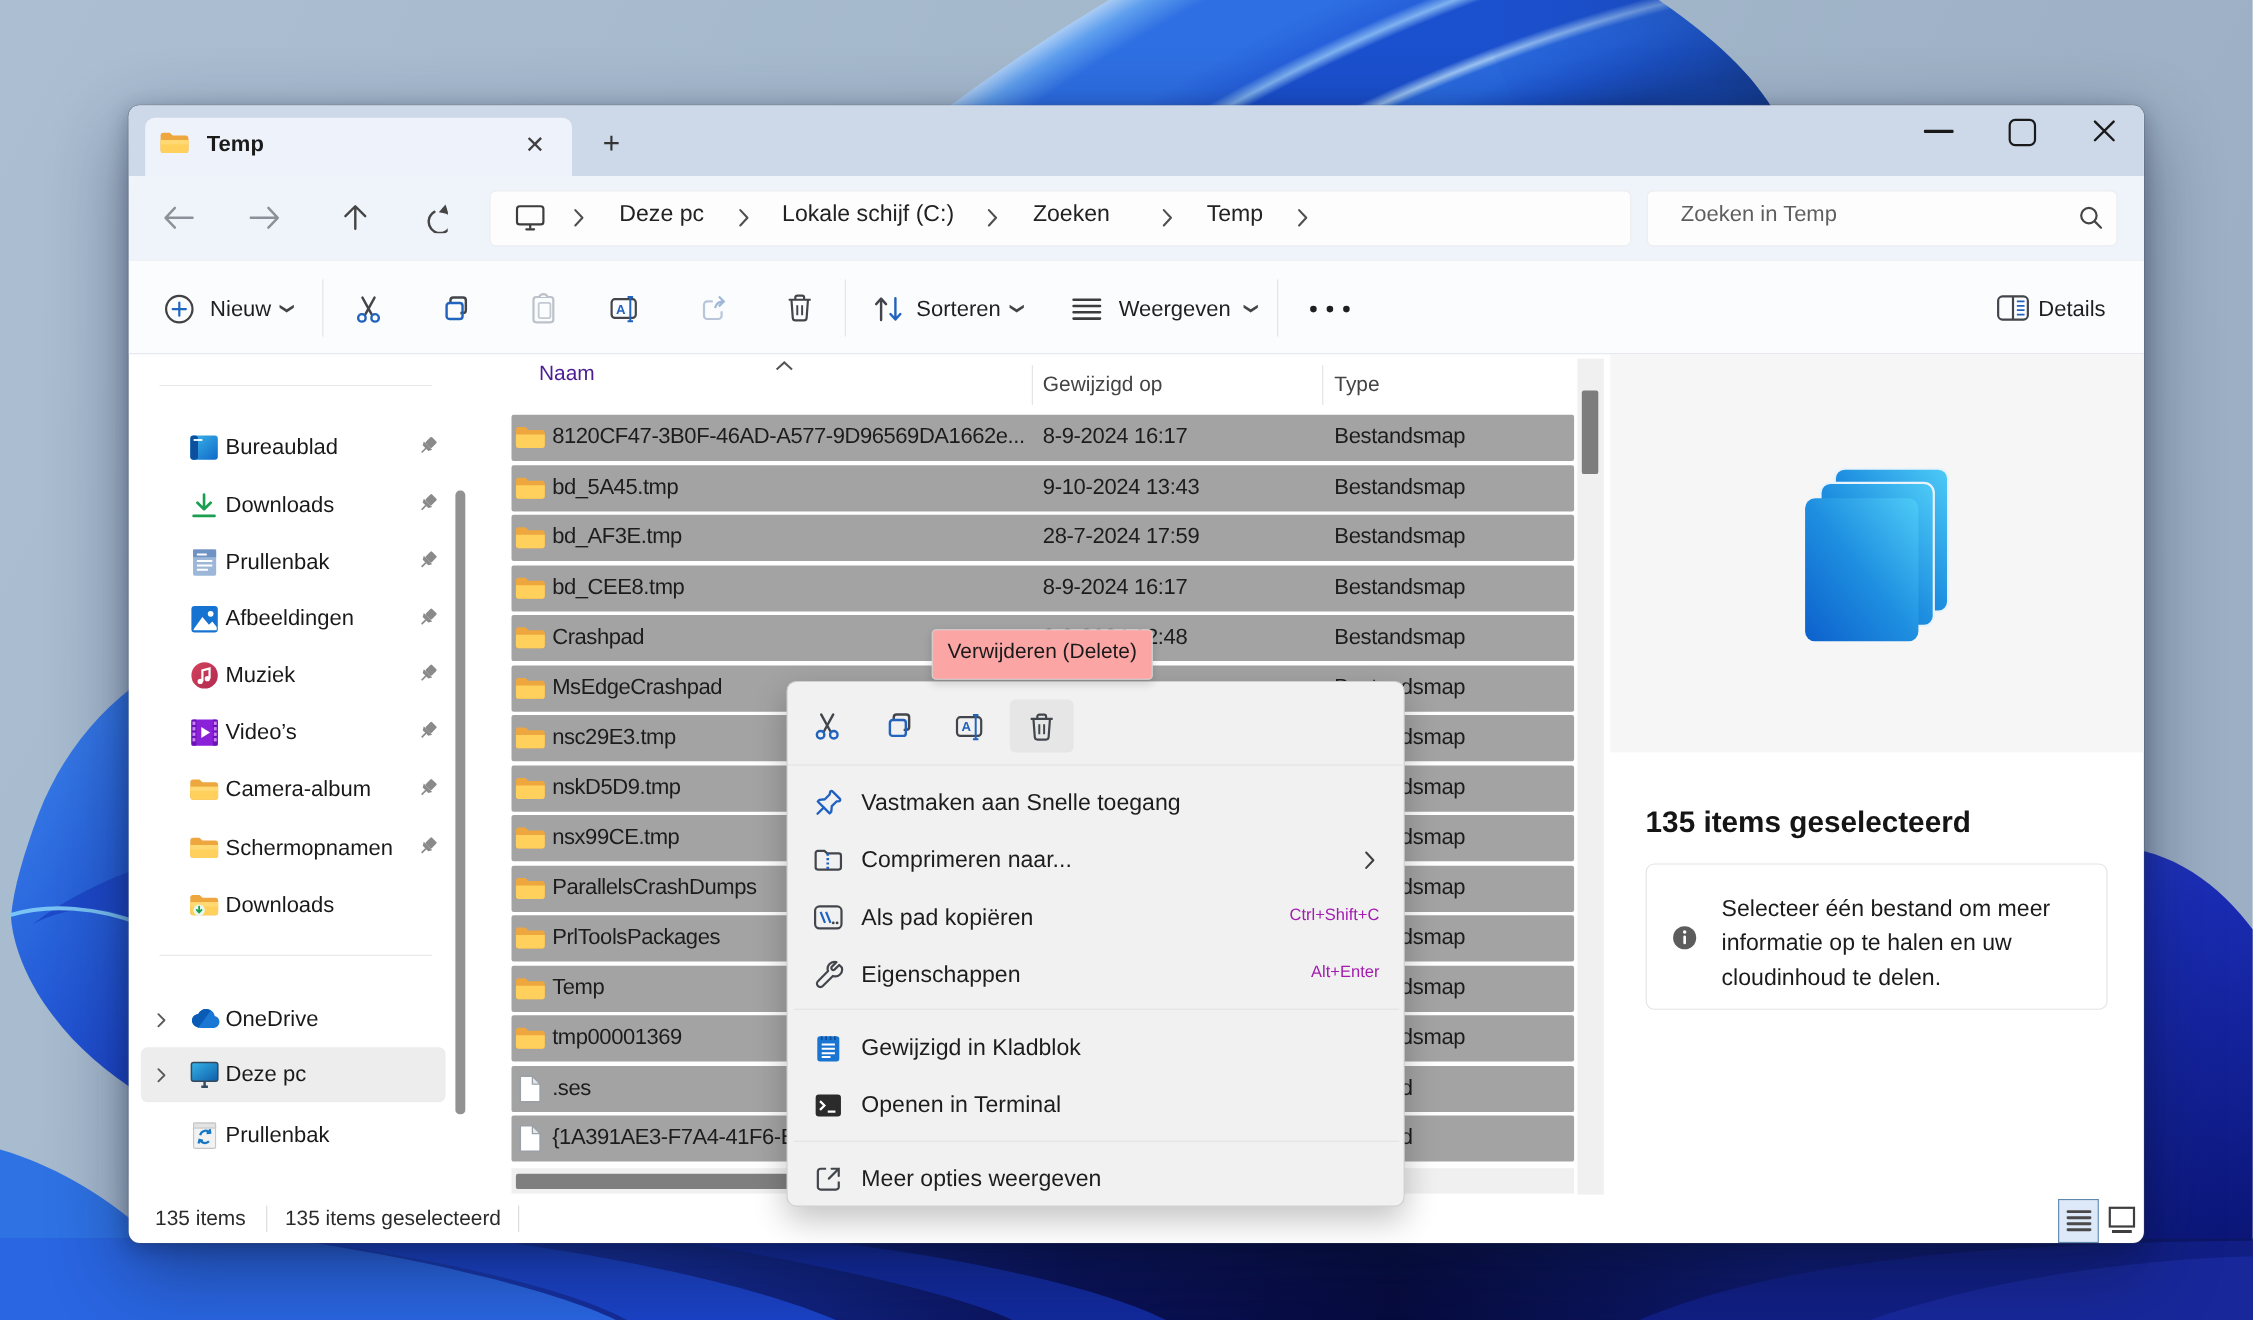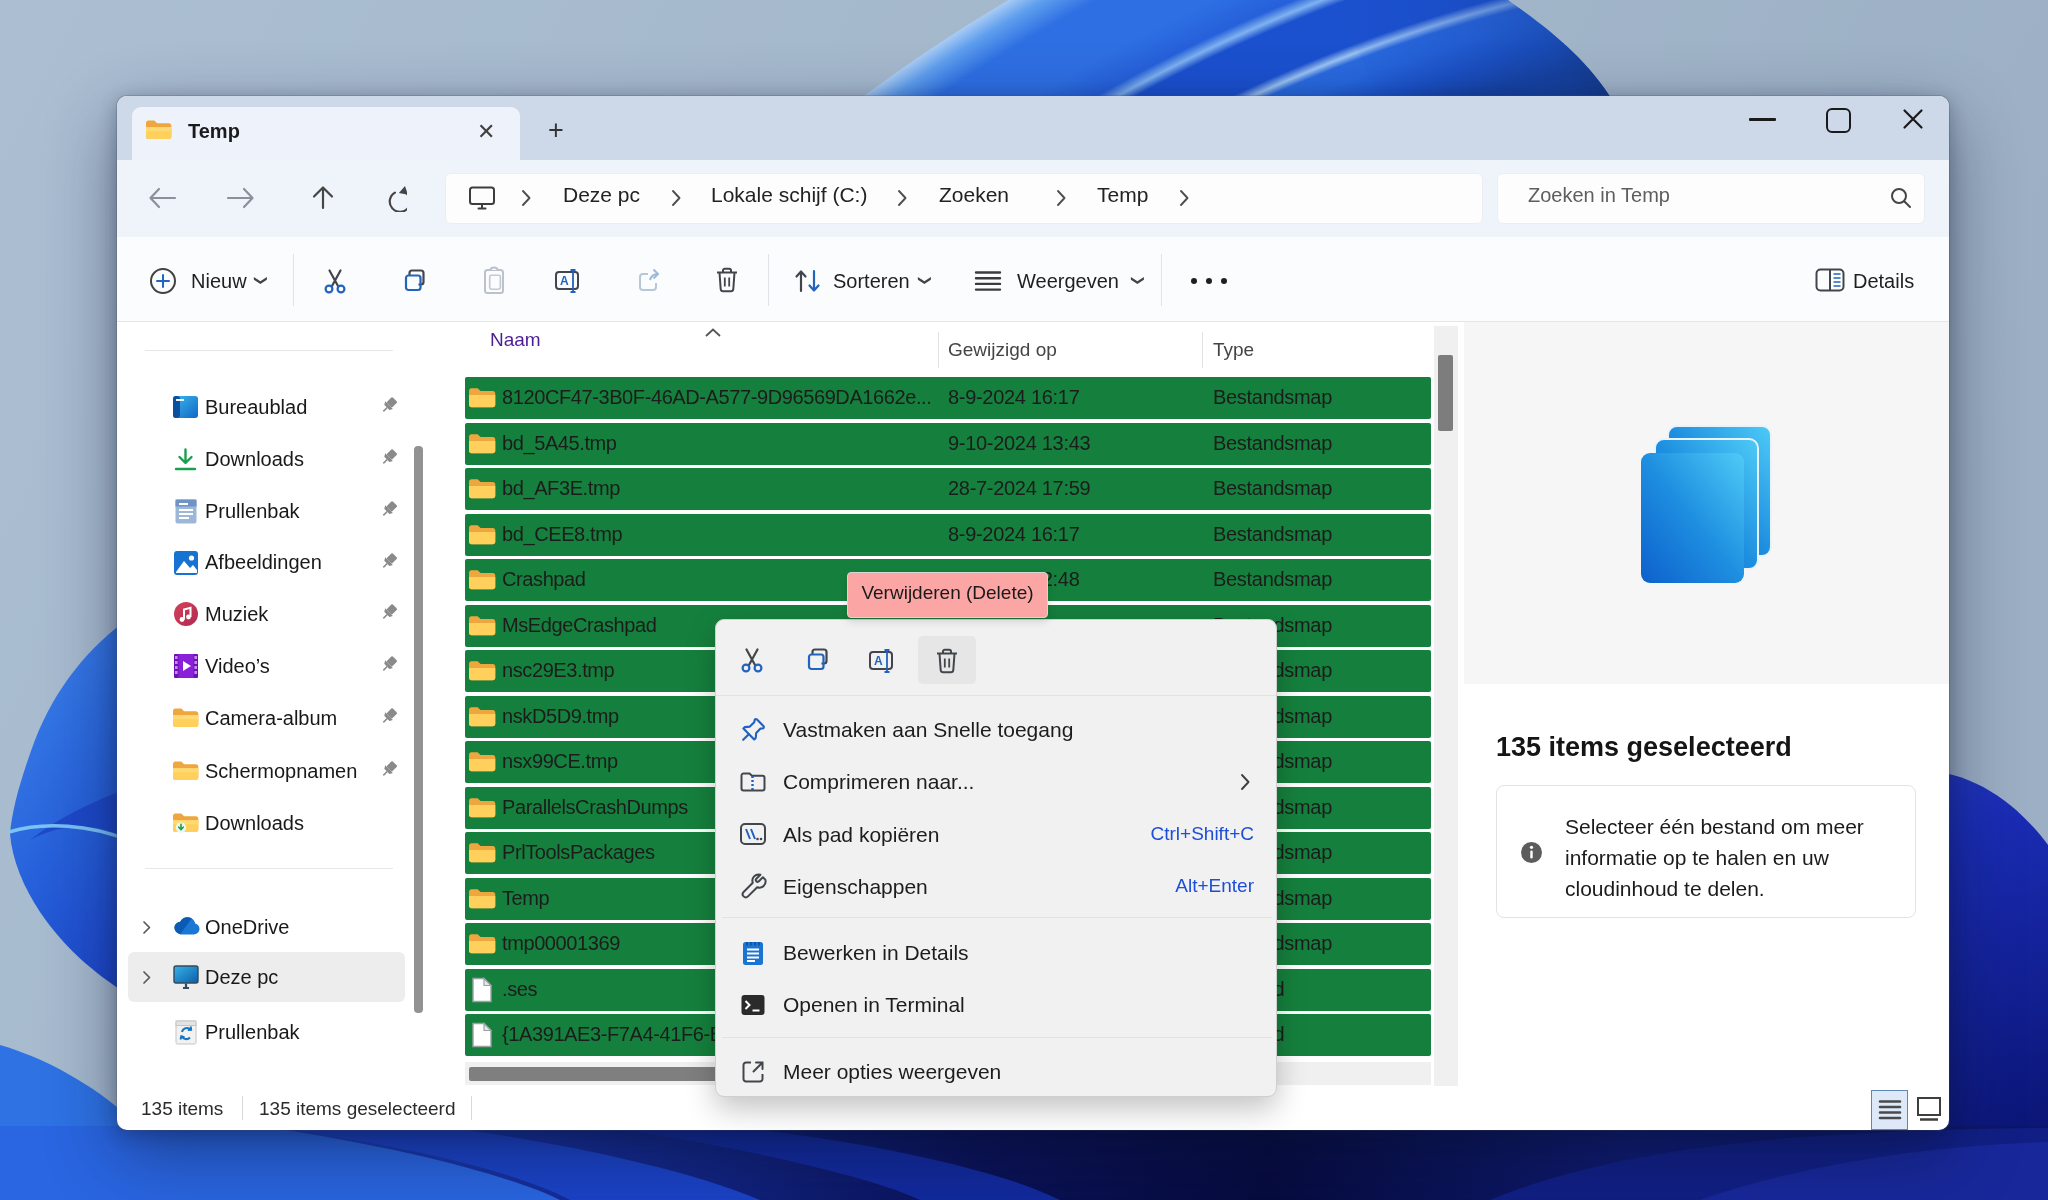--- a/index.html
+++ b/index.html
@@ -1,26 +1,26 @@
 <!DOCTYPE html>
 <html><head>
 <meta charset="utf-8">
 <style>
 html,body{margin:0;padding:0;width:2048px;height:1200px;overflow:hidden;font-family:"Liberation Sans",sans-serif;}
 .ab{position:absolute;}
 #wall{position:absolute;left:0;top:0;}
 #win{position:absolute;left:117px;top:96px;width:1832px;height:1034px;border-radius:10px;background:#fff;box-shadow:0 0 0 1px rgba(70,80,100,.25), 0 25px 70px rgba(10,20,50,.45), 0 4px 18px rgba(10,20,50,.3);overflow:hidden;}
 .txt{position:absolute;white-space:nowrap;}
-.row{position:absolute;left:348px;width:966px;height:42px;background:#15803d;border-radius:2px;}
+.row{position:absolute;left:348px;width:966px;height:42px;background:#a3a3a3;border-radius:2px;}
 .fn{position:absolute;left:37px;top:9px;font-size:20px;color:#1c1c1c;white-space:nowrap;letter-spacing:-0.4px;}
 .c2{position:absolute;left:483px;top:9px;font-size:20px;color:#1c1c1c;white-space:nowrap;letter-spacing:-0.3px;}
 .c3{position:absolute;left:748px;top:9px;font-size:20px;color:#1c1c1c;white-space:nowrap;letter-spacing:-0.3px;}
 .fi{position:absolute;left:3px;top:9px;}
 .mi{position:absolute;left:24px;font-size:21px;color:#1d1d1d;white-space:nowrap;}
-.msc{position:absolute;right:22px;font-size:19px;color:#1d4ed8;white-space:nowrap;}
+.msc{position:absolute;right:22px;font-size:15px;color:#a21caf;white-space:nowrap;}
 </style>
 </head>
 <body>
 <svg id="wall" width="2048" height="1200" viewBox="0 0 2048 1200">
 <defs>
 <linearGradient id="sky" x1="0" y1="0" x2="1" y2="0.3">
  <stop offset="0" stop-color="#abbed2"></stop>
         <stop offset="0.55" stop-color="#a3b7cb"></stop>
         <stop offset="1" stop-color="#9cafc4"></stop>
 </linearGradient>
@@ -658,21 +658,21 @@
 <div class="ab" style="left:6px;top:297px;width:550px;height:1px;background:#e2e2e2;"></div>
 <svg class="ab" style="left:23px;top:319px;" width="28" height="28" viewBox="0 0 28 28">
       <rect x="4" y="3" width="20" height="23" rx="2.5" fill="#1a74d2"></rect>
       <g stroke="#fff" stroke-width="1.8">
         <path d="M8 10.5h12M8 14.5h12M8 18.5h12M8 22h8"></path>
       </g>
       <g stroke="#0d4f9b" stroke-width="1.6">
         <path d="M8 3v3.5M12 3v3.5M16 3v3.5M20 3v3.5"></path>
       </g>
     </svg>
-<div class="mi" style="left:67px;top:321px;">Bewerken in Details</div>
+<div class="mi" style="left:67px;top:321px;">Gewijzigd in Kladblok</div>
 <svg class="ab" style="left:23px;top:371px;" width="28" height="28" viewBox="0 0 28 28">
       <rect x="2.5" y="4" width="23" height="20" rx="3" fill="#2b2b2b"></rect>
       <path d="M6.5 10 l4 4 -4 4" stroke="#fff" stroke-width="2" fill="none"></path>
       <path d="M13.5 19.5 h7" stroke="#fff" stroke-width="2"></path>
     </svg>
 <div class="mi" style="left:67px;top:373px;">Openen in Terminal</div>
 <div class="ab" style="left:6px;top:417px;width:550px;height:1px;background:#e2e2e2;"></div>
 <svg class="ab" style="left:23px;top:438px;" width="28" height="28" viewBox="0 0 28 28">
       <g fill="none" stroke="#42464c" stroke-width="2">
         <path d="M12 4.5 H7 a 2.5 2.5 0 0 0-2.5 2.5 v14 a 2.5 2.5 0 0 0 2.5 2.5 h14 a 2.5 2.5 0 0 0 2.5-2.5 V16"></path>

